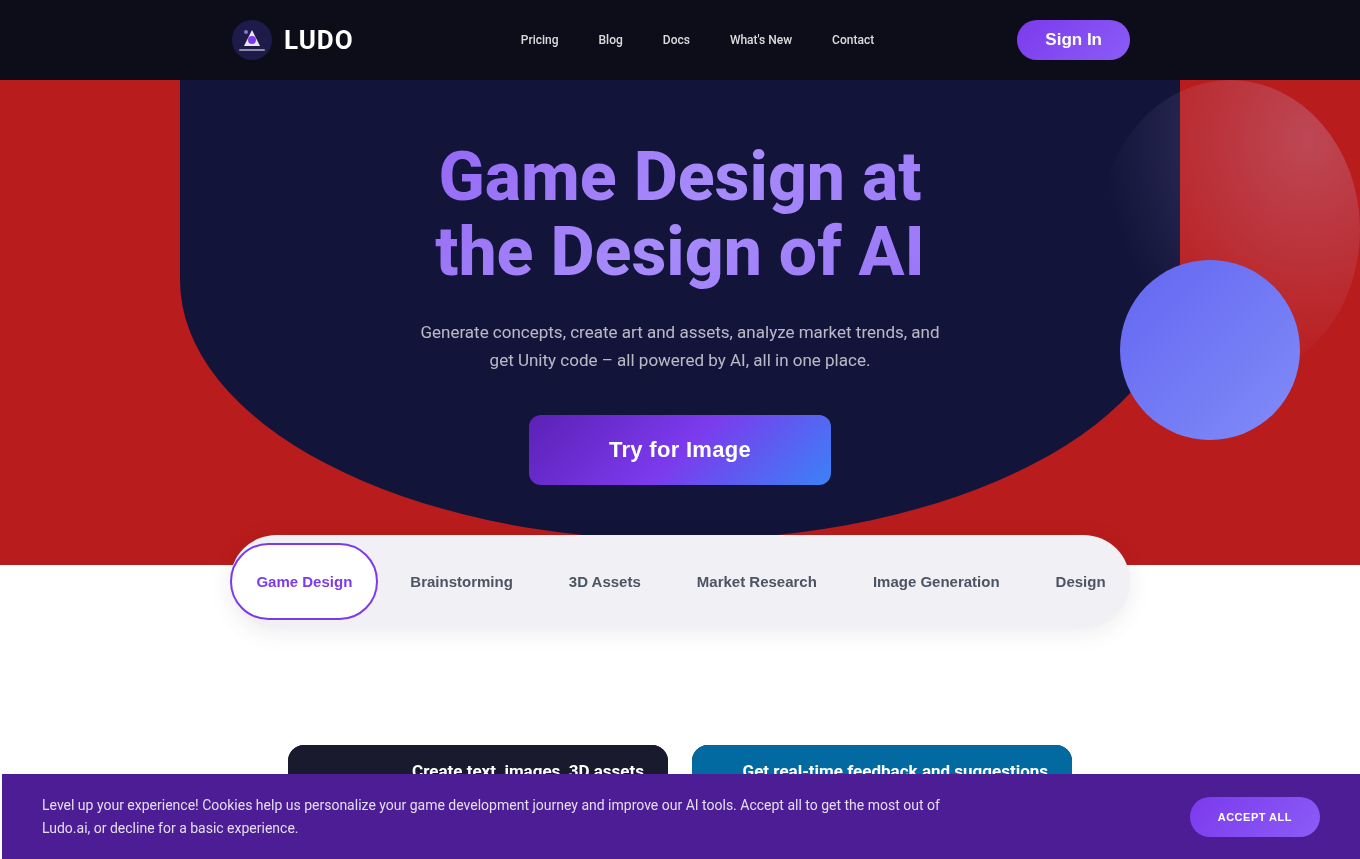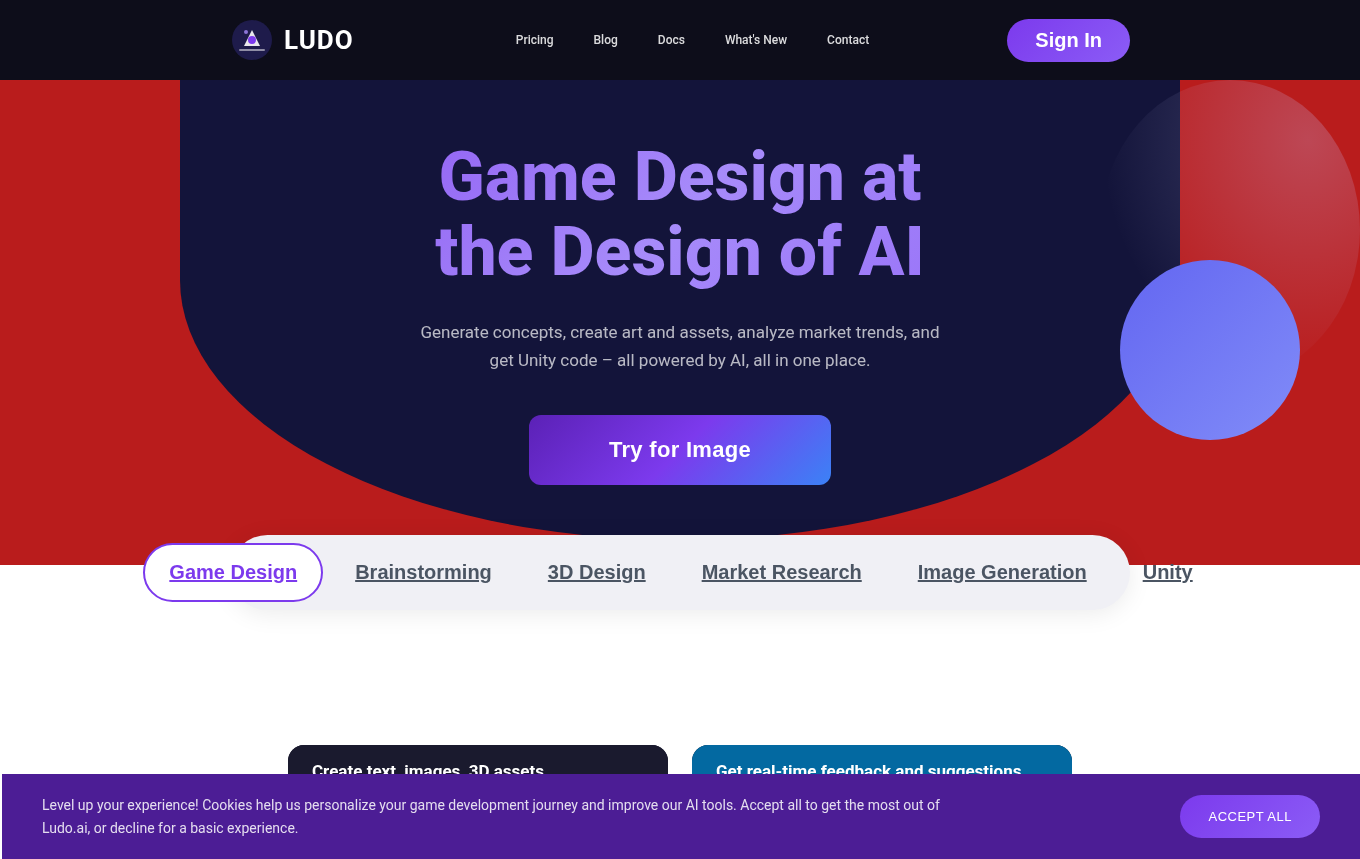--- a/index.html
+++ b/index.html
@@ -60,21 +60,21 @@
       font-size: 12px;
       font-weight: 500;
       cursor: pointer;
     }
     .sign-in-btn {
       background: linear-gradient(135deg, #7c3aed, #8b5cf6);
       color: white;
       border: none;
       border-radius: 24px;
       padding: 10px 28px;
-      font-size: 20px;
+      font-size: 17px;
       font-weight: 600;
       cursor: pointer;
       white-space: nowrap;
     }
 
     
     .hero-wrapper {
       position: relative;
       background: #b91c1c;
       overflow: hidden;
@@ -163,30 +163,29 @@
       gap: 8px;
       background: #f0f0f5;
       border-radius: 50px;
       padding: 8px 16px;
       max-width: 900px;
       margin: 0 auto;
       transform: translateY(-30px);
       box-shadow: 0 4px 24px rgba(0,0,0,0.08);
     }
     .tab-item {
-      padding: 16px 24px;
+      padding: 28px 24px;
       border-radius: 40px;
-      font-size: 20px;
+      font-size: 15px;
       font-weight: 600;
       cursor: pointer;
       color: #4b5563;
       border: none;
       background: transparent;
       white-space: nowrap;
-      text-decoration: underline;
     }
     .tab-item.active {
       border: 2px solid #7c3aed;
       color: #7c3aed;
       background: white;
     }
 
     
     .cards-section {
       background: white;
@@ -200,20 +199,21 @@
       overflow: hidden;
       background: #1a1a2e;
       flex: 0 0 380px;
       min-height: 120px;
     }
     .card-header {
       padding: 16px 24px;
       color: white;
       font-size: 17px;
       font-weight: 700;
+      text-align: right;
     }
     .card-left .card-header { background: #1a1a2e; }
     .card-right .card-header { background: #0369a1; }
 
     
     .cookie-banner {
       position: fixed;
       bottom: 0;
       left: 2px;
       right: 0;
@@ -230,22 +230,22 @@
       font-size: 14px;
       line-height: 1.6;
       max-width: 900px;
     }
     .accept-btn {
       background: linear-gradient(135deg, #7c3aed, #8b5cf6);
       color: white;
       border: none;
       border-radius: 24px;
       padding: 14px 28px;
-      font-size: 13px;
-      font-weight: 400;
+      font-size: 11px;
+      font-weight: 700;
       cursor: pointer;
       white-space: nowrap;
       letter-spacing: 0.5px;
     }
   </style>
 </head>
 <body>
 
 <nav>
   <div class="nav-inner">
@@ -281,24 +281,24 @@
     </h1>
     <p class="hero-subtitle">Generate concepts, create art and assets, analyze market trends, and get Unity code – all powered by AI, all in one place.</p>
     <button class="try-btn">Try for Image</button>
   </div>
 </div>
 
 <div class="tabs-section">
   <div class="tabs-container">
     <button class="tab-item active">Game Design</button>
     <button class="tab-item">Brainstorming</button>
-    <button class="tab-item">3D Design</button>
+    <button class="tab-item">3D Assets</button>
     <button class="tab-item">Market Research</button>
     <button class="tab-item">Image Generation</button>
-    <button class="tab-item">Unity</button>
+    <button class="tab-item">Design</button>
   </div>
 </div>
 
 <div class="cards-section">
   <div class="card card-left">
     <div class="card-header">Create text, images, 3D assets</div>
   </div>
   <div class="card card-right">
     <div class="card-header">Get real-time feedback and suggestions</div>
   </div>

